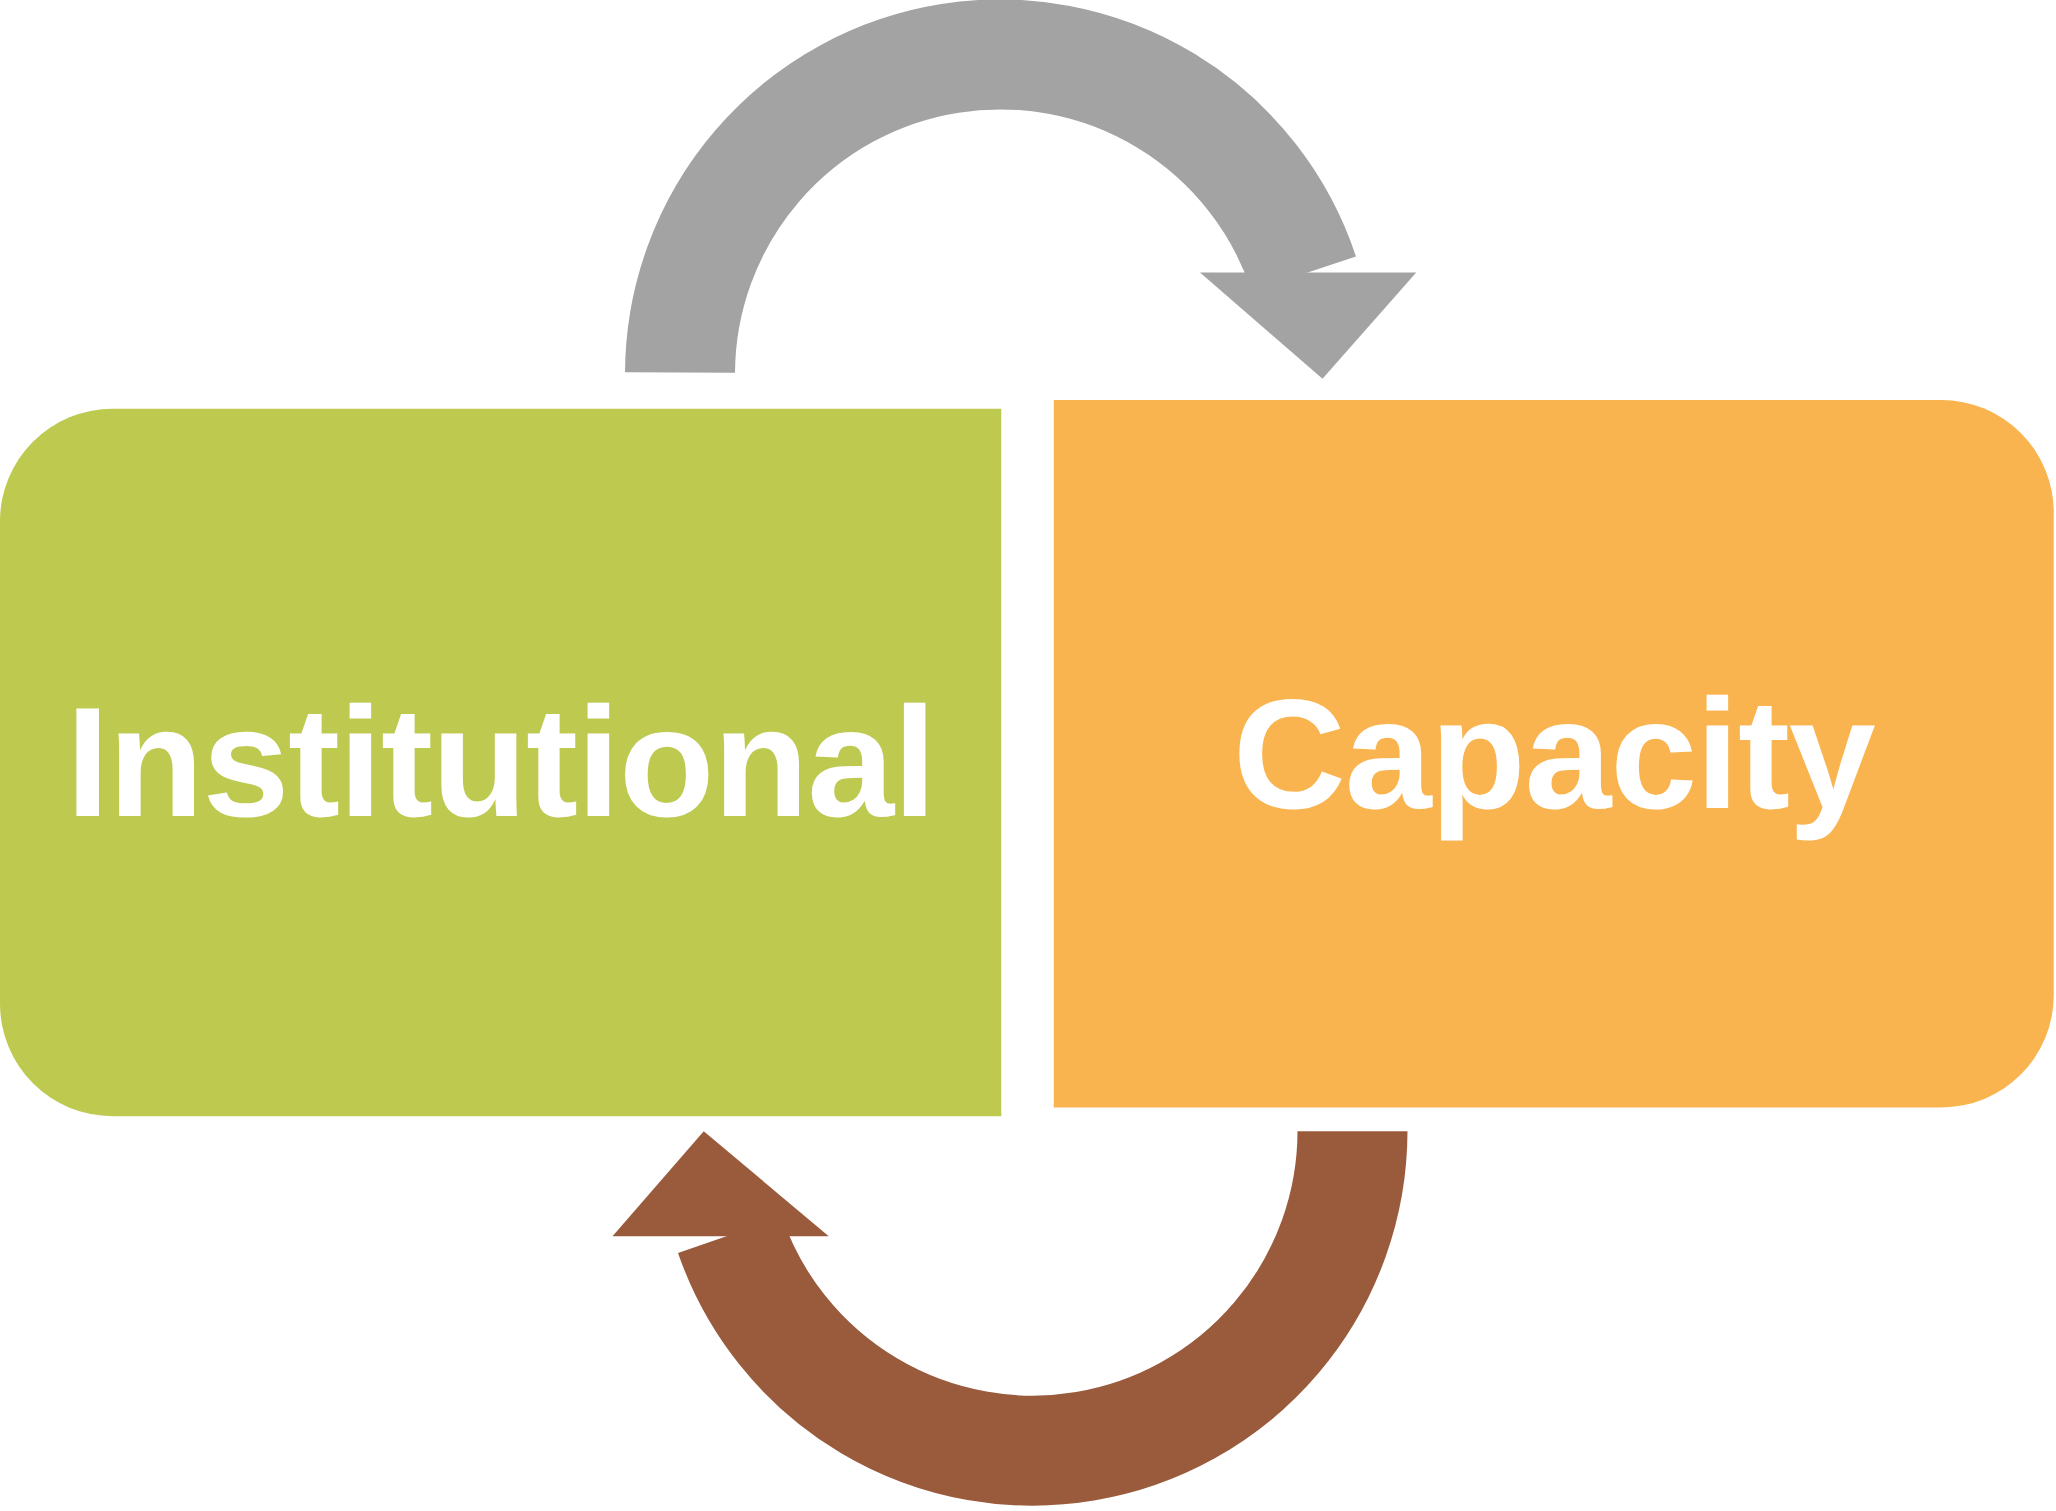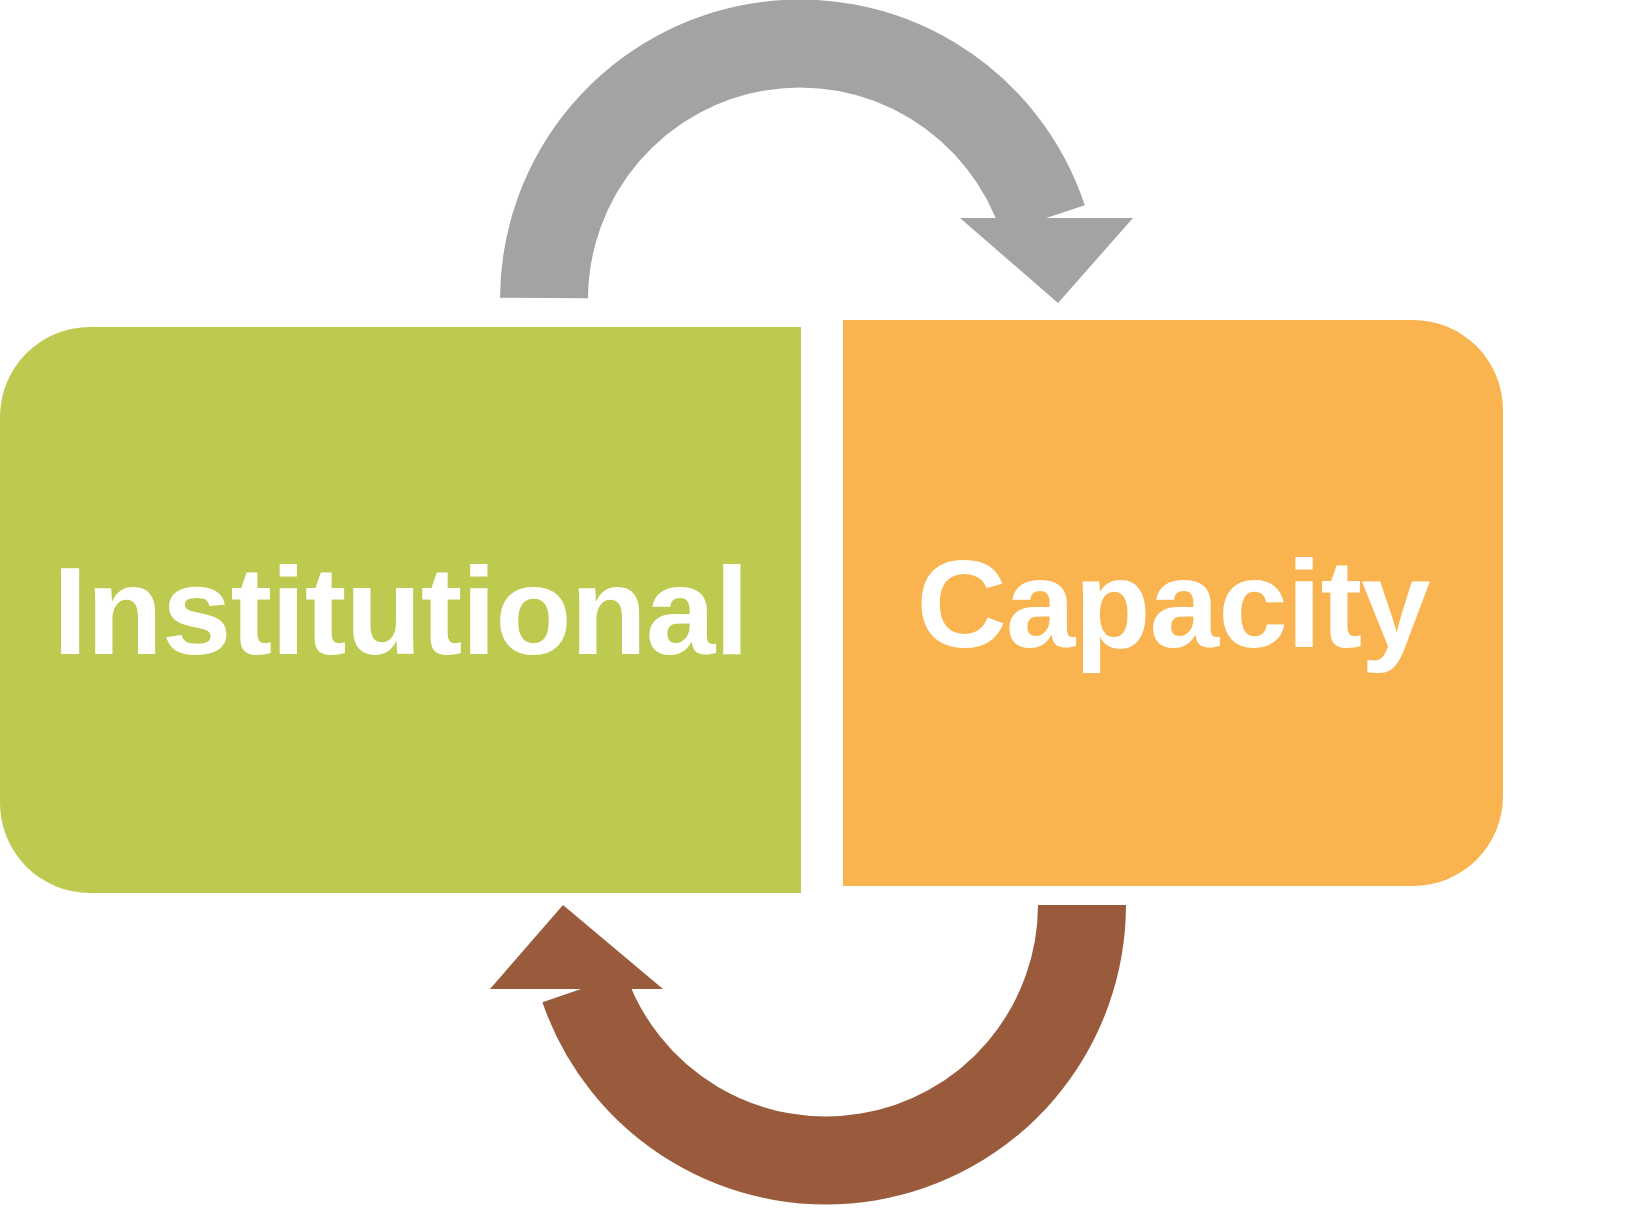--- a/index.html
+++ b/index.html
@@ -41,21 +41,21 @@
     left: 0px;
     top: 327px;
     width: 801px;
     height: 566px;
     background: #bdc94f;
     border-radius: 90px 0 0 90px;
   }
   .box-capacity {
     left: 843px;
     top: 320px;
-    width: 660px;
+    width: 800px;
     height: 566px;
     background: #f9b450;
     border-radius: 0 90px 90px 0;
   }
 </style>
 </head>
 <body>
 
 <div class="canvas">
 

